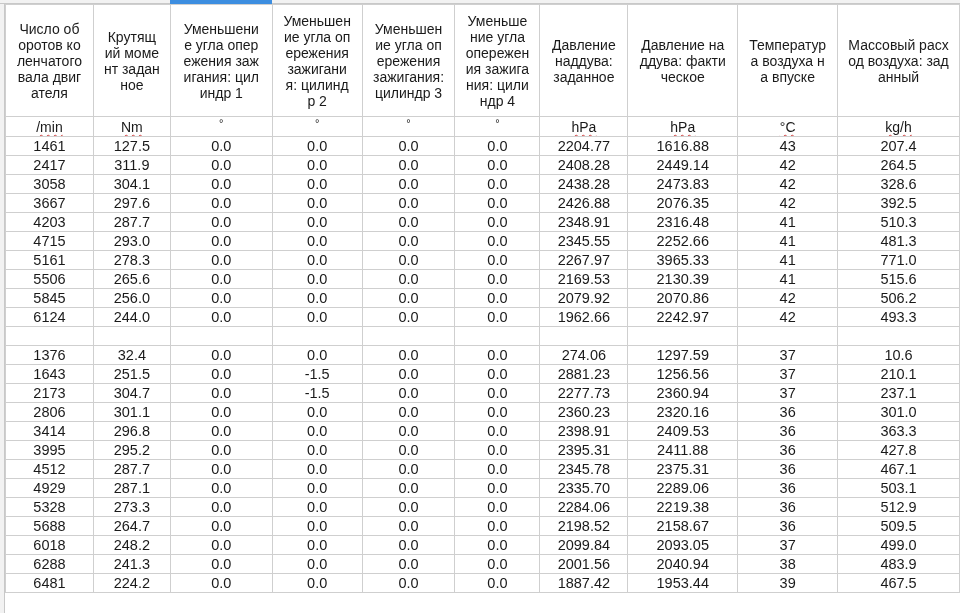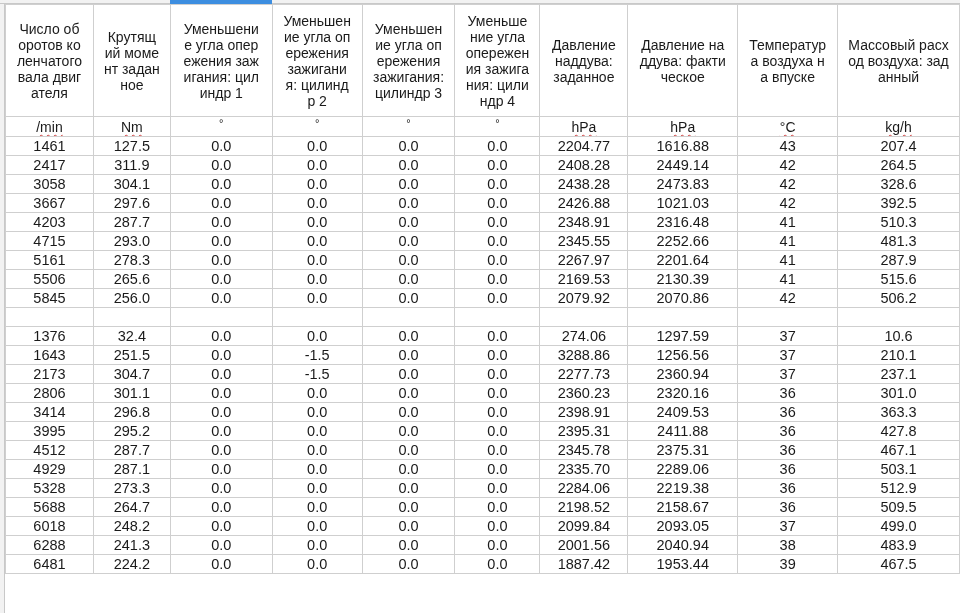--- a/index.html
+++ b/index.html
@@ -99,21 +99,21 @@
         <td>328.6</td>
       </tr>
       <tr class="">
         <td>3667</td>
         <td>297.6</td>
         <td>0.0</td>
         <td>0.0</td>
         <td>0.0</td>
         <td>0.0</td>
         <td>2426.88</td>
-        <td>1021.03</td>
+        <td>2076.35</td>
         <td>42</td>
         <td>392.5</td>
       </tr>
       <tr class="">
         <td>4203</td>
         <td>287.7</td>
         <td>0.0</td>
         <td>0.0</td>
         <td>0.0</td>
         <td>0.0</td>
@@ -135,23 +135,23 @@
         <td>481.3</td>
       </tr>
       <tr class="">
         <td>5161</td>
         <td>278.3</td>
         <td>0.0</td>
         <td>0.0</td>
         <td>0.0</td>
         <td>0.0</td>
         <td>2267.97</td>
-        <td>2201.64</td>
+        <td>3965.33</td>
         <td>41</td>
-        <td>287.9</td>
+        <td>771.0</td>
       </tr>
       <tr class="">
         <td>5506</td>
         <td>265.6</td>
         <td>0.0</td>
         <td>0.0</td>
         <td>0.0</td>
         <td>0.0</td>
         <td>2169.53</td>
         <td>2130.39</td>
@@ -163,20 +163,32 @@
         <td>256.0</td>
         <td>0.0</td>
         <td>0.0</td>
         <td>0.0</td>
         <td>0.0</td>
         <td>2079.92</td>
         <td>2070.86</td>
         <td>42</td>
         <td>506.2</td>
       </tr>
+      <tr class="">
+        <td>6124</td>
+        <td>244.0</td>
+        <td>0.0</td>
+        <td>0.0</td>
+        <td>0.0</td>
+        <td>0.0</td>
+        <td>1962.66</td>
+        <td>2242.97</td>
+        <td>42</td>
+        <td>493.3</td>
+      </tr>
       <tr class="blank">
         <td></td>
         <td></td>
         <td></td>
         <td></td>
         <td></td>
         <td></td>
         <td></td>
         <td></td>
         <td></td>
@@ -194,21 +206,21 @@
         <td>37</td>
         <td>10.6</td>
       </tr>
       <tr class="">
         <td>1643</td>
         <td>251.5</td>
         <td>0.0</td>
         <td>-1.5</td>
         <td>0.0</td>
         <td>0.0</td>
-        <td>3288.86</td>
+        <td>2881.23</td>
         <td>1256.56</td>
         <td>37</td>
         <td>210.1</td>
       </tr>
       <tr class="">
         <td>2173</td>
         <td>304.7</td>
         <td>0.0</td>
         <td>-1.5</td>
         <td>0.0</td>

